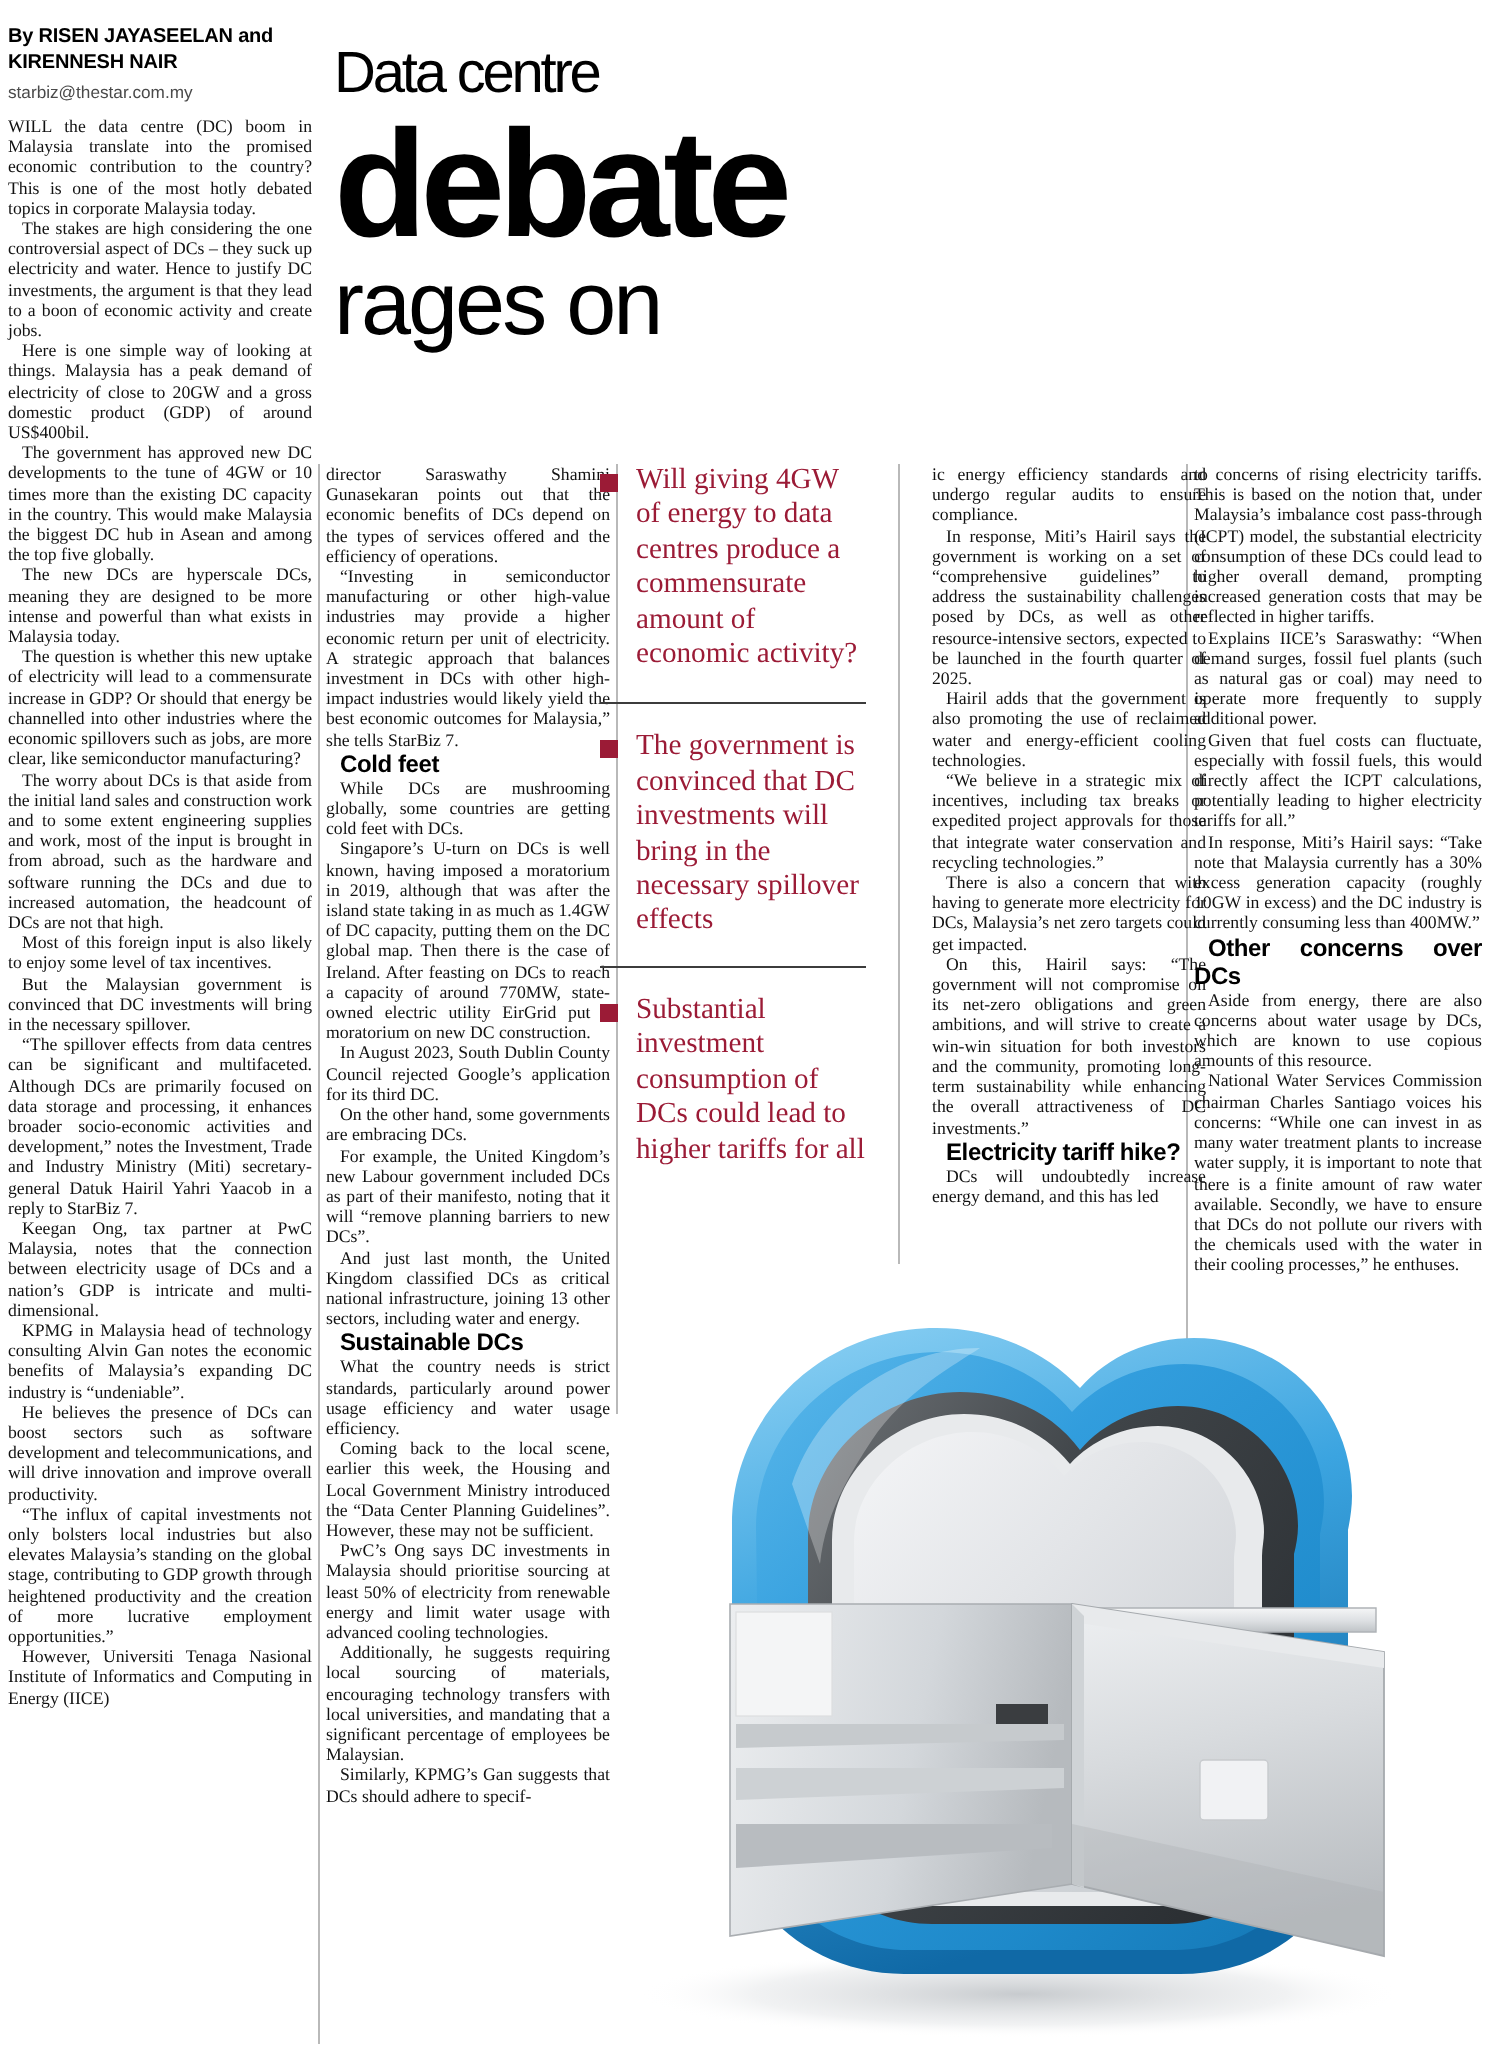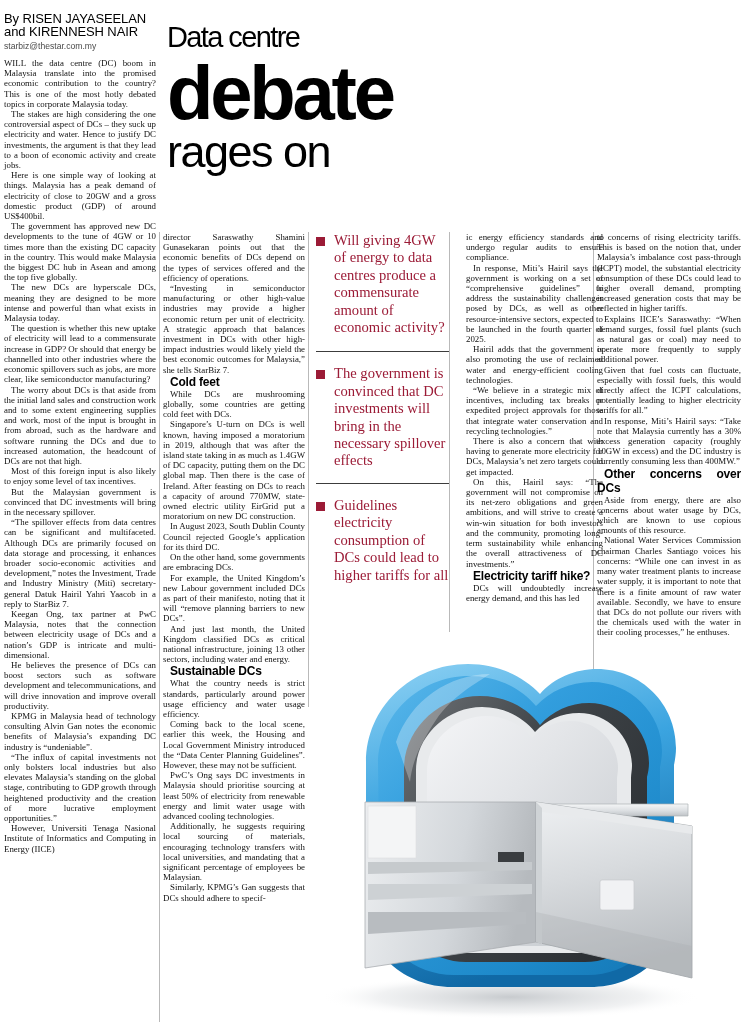--- a/index.html
+++ b/index.html
@@ -26,22 +26,22 @@
 
   
   .byline {
     position: absolute;
     left: 4px;
     top: 12px;
     width: 152px;
   }
   .byline-names {
     font-family: "Liberation Sans", "DejaVu Sans", sans-serif;
-    font-weight: normal;
-    font-size: 13px;
+    font-weight: bold;
+    font-size: 10px;
     line-height: 13.4px;
     color: #000;
     letter-spacing: -0.1px;
   }
   .byline-email {
     font-family: "Liberation Sans", "DejaVu Sans", sans-serif;
     font-size: 8.6px;
     line-height: 12px;
     color: #4a4a4a;
     margin-top: 1px;
@@ -112,21 +112,21 @@
   
   .vrule {
     position: absolute;
     width: 1px;
     background: #b9b9b9;
   }
 
   
   .pullcol {
     position: absolute;
-    left: 316px;
+    left: 300px;
     top: 232px;
     width: 133px;
   }
   .pq {
     position: relative;
     padding-left: 18px;
     color: #9b1b36;
     font-family: "Liberation Serif", "DejaVu Serif", serif;
     font-size: 14.6px;
     line-height: 17.4px;
@@ -185,22 +185,22 @@
     <p>The stakes are high considering the one controversial aspect of DCs – they suck up electricity and water. Hence to justify DC investments, the argument is that they lead to a boon of economic activity and create jobs.</p>
     <p>Here is one simple way of looking at things. Malaysia has a peak demand of electricity of close to 20GW and a gross domestic product (GDP) of around US$400bil.</p>
     <p>The government has approved new DC developments to the tune of 4GW or 10 times more than the existing DC capacity in the country. This would make Malaysia the biggest DC hub in Asean and among the top five globally.</p>
     <p>The new DCs are hyperscale DCs, meaning they are designed to be more intense and powerful than what exists in Malaysia today.</p>
     <p>The question is whether this new uptake of electricity will lead to a commensurate increase in GDP? Or should that energy be channelled into other industries where the economic spillovers such as jobs, are more clear, like semiconductor manufacturing?</p>
     <p>The worry about DCs is that aside from the initial land sales and construction work and to some extent engineering supplies and work, most of the input is brought in from abroad, such as the hardware and software running the DCs and due to increased automation, the headcount of DCs are not that high.</p>
     <p>Most of this foreign input is also likely to enjoy some level of tax incentives.</p>
     <p>But the Malaysian government is convinced that DC investments will bring in the necessary spillover.</p>
     <p>“The spillover effects from data centres can be significant and multifaceted. Although DCs are primarily focused on data storage and processing, it enhances broader socio-economic activities and development,” notes the Investment, Trade and Industry Ministry (Miti) secretary-general Datuk Hairil Yahri Yaacob in a reply to StarBiz 7.</p>
     <p>Keegan Ong, tax partner at PwC Malaysia, notes that the connection between electricity usage of DCs and a nation’s GDP is intricate and multi-dimensional.</p>
+    <p>KPMG in Malaysia head of technology consulting Alvin Gan notes the economic benefits of Malaysia’s expanding DC industry is “undeniable”.</p>
     <p>He believes the presence of DCs can boost sectors such as software development and telecommunications, and will drive innovation and improve overall productivity.</p>
-    <p>KPMG in Malaysia head of technology consulting Alvin Gan notes the economic benefits of Malaysia’s expanding DC industry is “undeniable”.</p>
     <p>“The influx of capital investments not only bolsters local industries but also elevates Malaysia’s standing on the global stage, contributing to GDP growth through heightened productivity and the creation of more lucrative employment opportunities.”</p>
     <p>However, Universiti Tenaga Nasional Institute of Informatics and Computing in Energy (IICE)</p>
   </div>
 
   <div class="col c2">
     <p class="noindent">director Saraswathy Shamini Gunasekaran points out that the economic benefits of DCs depend on the types of services offered and the efficiency of operations.</p>
     <p>“Investing in semiconductor manufacturing or other high-value industries may provide a higher economic return per unit of electricity. A strategic approach that balances investment in DCs with other high-impact industries would likely yield the best economic outcomes for Malaysia,” she tells StarBiz 7.</p>
 
     <p class="subhead">Cold feet</p>
     <p>While DCs are mushrooming globally, some countries are getting cold feet with DCs.</p>
@@ -224,21 +224,21 @@
       <span>Will giving 4GW of energy to data centres produce a commensurate amount of economic activity?</span>
     </div>
     <div class="pq-sep" style="margin-top:15px;"></div>
     <div class="pq">
       <span class="bullet"></span>
       <span>The government is convinced that DC investments will bring in the necessary spillover effects</span>
     </div>
     <div class="pq-sep"></div>
     <div class="pq">
       <span class="bullet"></span>
-      <span>Guidelines electricity consumption of DCs could lead to higher tariffs for all</span>
+      <span>Substantial investment consumption of DCs could lead to higher tariffs for all</span>
     </div>
   </div>
 
   <div class="col c4">
     <p class="noindent">ic energy efficiency standards and undergo regular audits to ensure compliance.</p>
     <p>In response, Miti’s Hairil says the government is working on a set of “comprehensive guidelines” to address the sustainability challenges posed by DCs, as well as other resource-intensive sectors, expected to be launched in the fourth quarter of 2025.</p>
     <p>Hairil adds that the government is also promoting the use of reclaimed water and energy-efficient cooling technologies.</p>
     <p>“We believe in a strategic mix of incentives, including tax breaks or expedited project approvals for those that integrate water conservation and recycling technologies.”</p>
     <p>There is also a concern that with having to generate more electricity for DCs, Malaysia’s net zero targets could get impacted.</p>
     <p>On this, Hairil says: “The government will not compromise on its net-zero obligations and green ambitions, and will strive to create a win-win situation for both investors and the community, promoting long-term sustainability while enhancing the overall attractiveness of DC investments.”</p>

